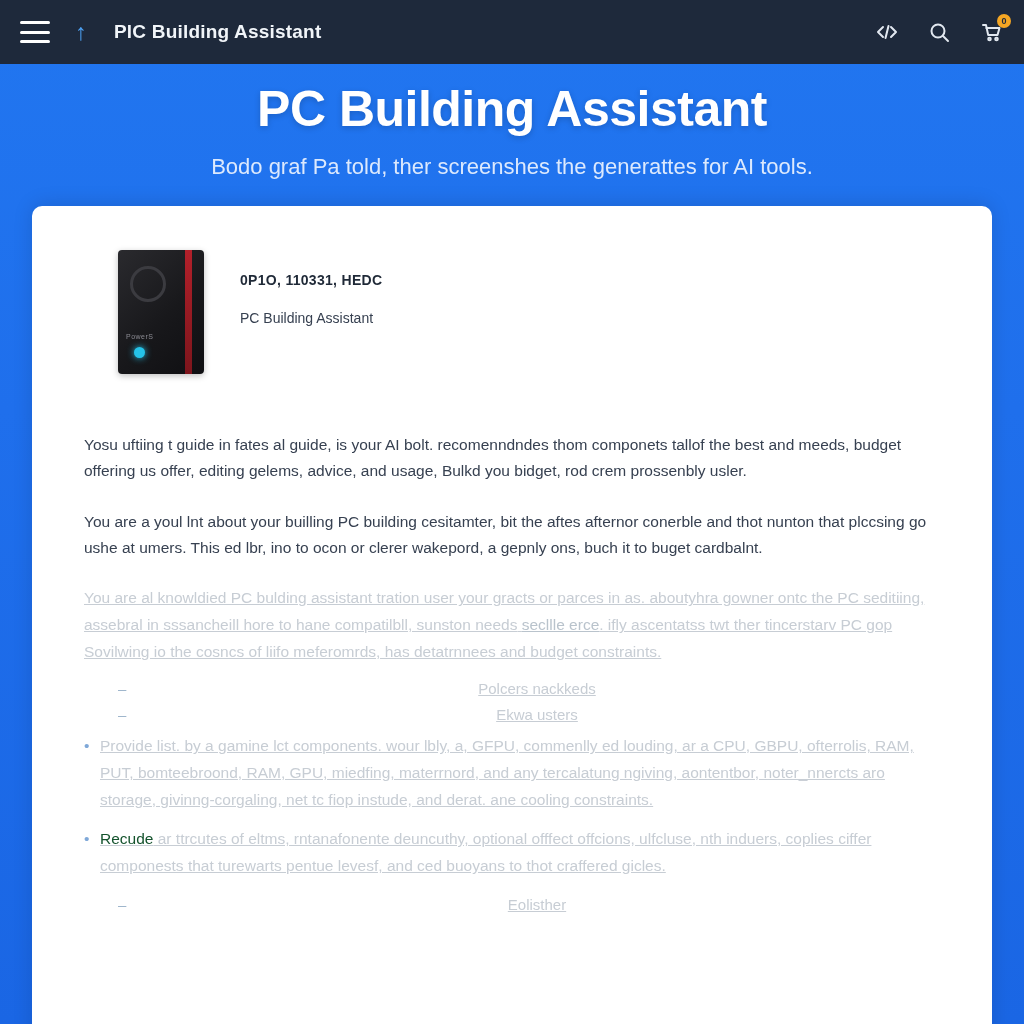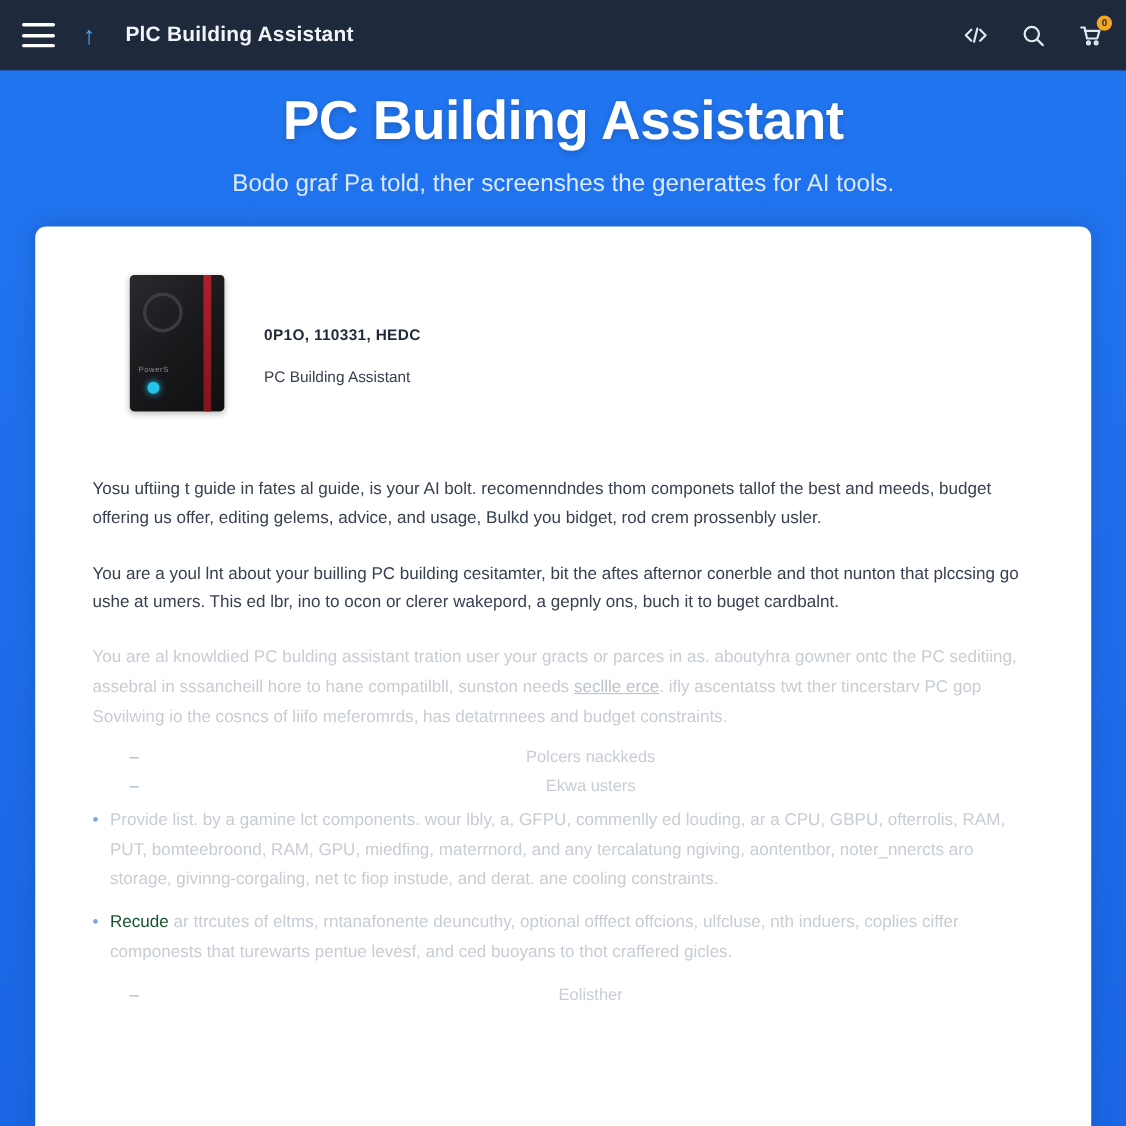--- a/index.html
+++ b/index.html
@@ -94,21 +94,21 @@
     background: #ffffff;
     border-radius: 10px 10px 0 0;
     padding: 44px 52px 40px;
     height: 840px;
     overflow: hidden;
     box-shadow: 0 -2px 20px rgba(0,0,0,.12);
   }
 
   .product {
     display: flex;
-    align-items: center;
+    align-items: flex-start;
     gap: 36px;
     padding-left: 34px;
   }
   .pc-image {
     width: 86px; height: 124px;
     background: linear-gradient(135deg, #2a2a2e 0%, #18181b 55%, #0f0f12 100%);
     border-radius: 4px;
     position: relative;
     box-shadow: 0 2px 6px rgba(0,0,0,.25);
     flex: none;
@@ -162,21 +162,21 @@
     line-height: 1.7;
     color: #374151;
     margin-bottom: 24px;
   }
   .tool-heading {
     color: #3aa8e0;
     font-size: 15px;
     margin-top: 8px;
     margin-bottom: 16px;
   }
-  .faded { color: #c7cdd4; }
+  .faded { color: #c7cdd4; text-decoration: underline; }
   .faded p, .faded li { color: inherit; }
 
   .prompt-block p {
     font-size: 15.5px;
     line-height: 1.74;
     margin-bottom: 10px;
   }
   .prompt-block .link-ish {
     color: #b9c3cc;
     text-decoration: underline;

